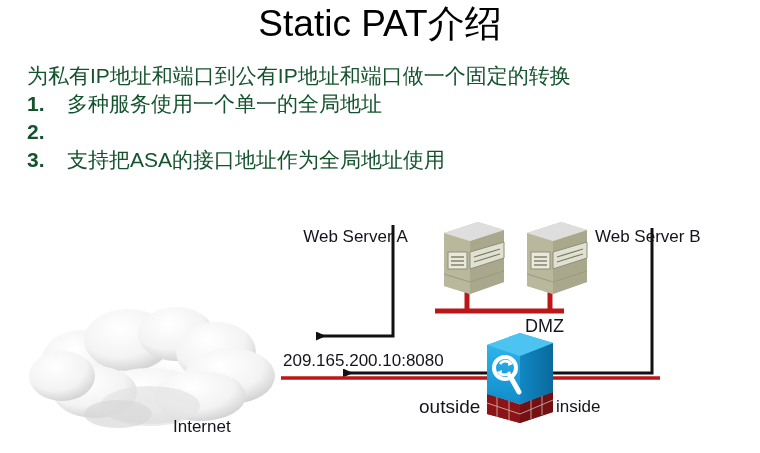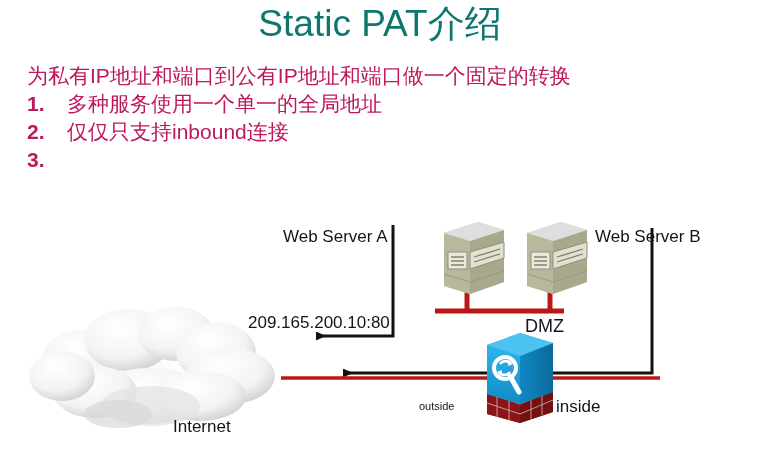--- a/index.html
+++ b/index.html
@@ -16,35 +16,35 @@
     font-family: "Liberation Sans", sans-serif;
   }
 
   
   #title {
     position: absolute;
     left: 0;
     top: 2px;
     width: 760px;
     text-align: center;
-    color: #0f766e;
+    color: #000000;
     font-size: 37px;
     font-weight: 400;
     letter-spacing: 0px;
     line-height: 44px;
     white-space: nowrap;
   }
 
   
   #body-text {
     position: absolute;
     left: 27px;
     top: 62px;
     width: 720px;
-    color: #be185d;
+    color: #14532d;
     font-size: 21px;
     line-height: 28px;
   }
   #lead-line {
     margin: 0;
     padding: 0;
     white-space: nowrap;
   }
   .bullet-row {
     display: flex;
@@ -78,49 +78,49 @@
   
   .dlabel {
     position: absolute;
     color: #14141e;
     font-size: 17px;
     line-height: 21px;
     white-space: nowrap;
     font-family: "Liberation Sans", sans-serif;
   }
 
-  #lbl-serverA  { left: 283px; top: 26px;  width: 145px; }
+  #lbl-serverA  { left: 283px; top: 26px;  width: 145px; text-align: center; }
   #lbl-serverB  { left: 595px; top: 26px;  width: 150px; text-align: left; }
   #lbl-pub80    { left: 248px; top: 112px; }
   #lbl-pub8080  { left: 283px; top: 150px; }
   #lbl-dmz      { left: 501px; top: 116px; font-size: 18px; margin-left: 24px; }
   #lbl-internet { left: 173px; top: 168px; font-size: 17px; margin-top: 48px; }
-  #lbl-outside  { left: 419px; top: 196px; font-size: 11px; text-align: right; }
+  #lbl-outside  { left: 419px; top: 196px; font-size: 19px; text-align: right; }
   #lbl-inside   { left: 556px; top: 196px; font-size: 17px; text-align: center; }
 </style>
 </head>
 <body>
 
 <div id="slide">
 
   <div id="title">Static PAT介绍</div>
 
   <div id="body-text">
     <div id="lead-line">为私有IP地址和端口到公有IP地址和端口做一个固定的转换</div>
 
     <div class="bullet-row">
       <span class="bullet-num">1.</span>
       <span class="bullet-text">多种服务使用一个单一的全局地址</span>
     </div>
     <div class="bullet-row">
       <span class="bullet-num">2.</span>
-      <span class="bullet-text">仅仅只支持inbound连接</span>
     </div>
     <div class="bullet-row">
       <span class="bullet-num">3.</span>
+      <span class="bullet-text">支持把ASA的接口地址作为全局地址使用</span>
     </div>
   </div>
 
   <div id="diagram">
 
     <svg width="760" height="253" viewBox="0 0 760 253">
       <defs>
         <radialGradient id="cloudGrad" cx="40%" cy="32%" r="75%">
           <stop offset="0%" stop-color="#ffffff"></stop>
           <stop offset="62%" stop-color="#f3f3f3"></stop>
@@ -232,22 +232,22 @@
     </svg>
 
     <div class="dlabel" id="lbl-serverA">
       <div>Web Server A</div>
     </div>
 
     <div class="dlabel" id="lbl-serverB">
       <div>Web Server B</div>
     </div>
 
-    <div class="dlabel" id="lbl-pub80">209.165.200.10:80</div>
-
+
+    <div class="dlabel" id="lbl-pub8080">209.165.200.10:8080</div>
 
     <div class="dlabel" id="lbl-dmz">DMZ</div>
 
     <div class="dlabel" id="lbl-internet">Internet</div>
 
     <div class="dlabel" id="lbl-outside">outside</div>
 
     <div class="dlabel" id="lbl-inside">inside</div>
   </div>
 

